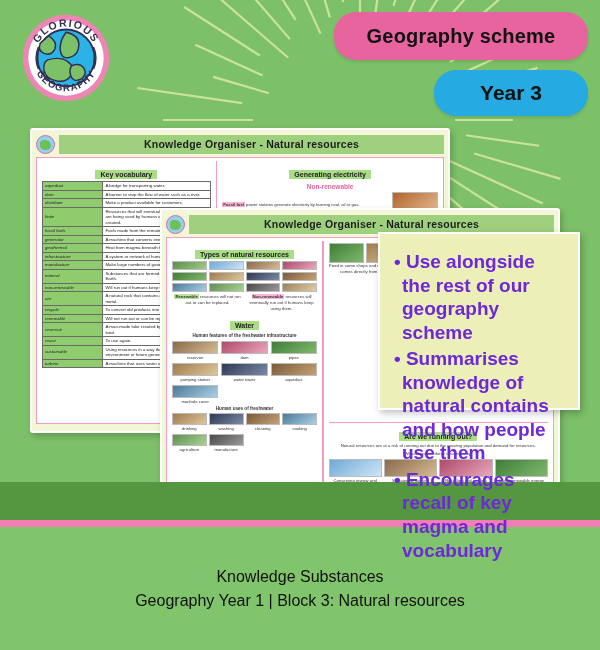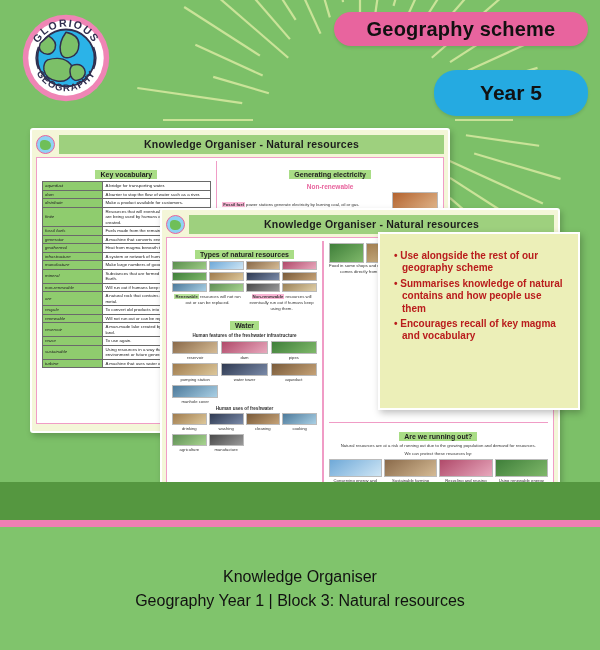--- a/index.html
+++ b/index.html
@@ -22,21 +22,21 @@
   .logo-badge svg { width: 92px; height: 92px; display: block; }
 
   .pill {
     position: absolute; z-index: 6;
     border-radius: 22px;
     display: flex; align-items: center; justify-content: center;
     color: #111; font-weight: 700;
     box-shadow: 0 2px 3px rgba(0,0,0,.10);
   }
   .pill-scheme {
-    left: 334px; top: 12px; width: 254px; height: 34px;
+    left: 334px; top: 12px; width: 254px; height: 48px;
     background: #e8649e; font-size: 20px; letter-spacing: .2px;
   }
   .pill-year {
     left: 434px; top: 70px; width: 154px; height: 46px;
     background: #25aae1; font-size: 21px;
   }
 
   
   .ko-card {
     position: absolute; z-index: 3;
@@ -105,21 +105,21 @@
 
   
   .callout {
     position: absolute; left: 378px; top: 232px; width: 202px; height: 178px;
     background: #ecefb8; border: 2px solid #ffffff;
     box-shadow: 2px 3px 7px rgba(0,0,0,.25);
     z-index: 9; padding: 16px 12px 10px 14px;
   }
   .callout ul { list-style: none; }
   .callout li {
-    font-size: 10px; line-height: 1.24; color: #b91c1c; font-weight: 700;
+    font-size: 19px; line-height: 1.24; color: #6d28d9; font-weight: 700;
     margin-bottom: 3px; text-indent: -8px; padding-left: 8px;
   }
 
   
   .band-dark {
     position: absolute; left: 0; bottom: 130px; width: 600px; height: 38px;
     background: #559740; z-index: 7;
   }
   .band-pink {
     position: absolute; left: 0; bottom: 123px; width: 600px; height: 7px;
@@ -200,21 +200,21 @@
     <text font-family="Liberation Sans, sans-serif" font-size="11.5" font-weight="700" fill="#2f2f4f" letter-spacing="1.6">
       <textPath href="#arcTop" startOffset="50%" text-anchor="middle">GLORIOUS</textPath>
     </text>
     <text font-family="Liberation Sans, sans-serif" font-size="10.5" font-weight="700" fill="#2f2f4f" letter-spacing="1.2">
       <textPath href="#arcBot" startOffset="50%" text-anchor="middle">GEOGRAPHY</textPath>
     </text>
   </svg>
 </div>
 
 <div class="pill pill-scheme">Geography scheme</div>
-<div class="pill pill-year">Year 5</div>
+<div class="pill pill-year">Year 3</div>
 
 <div class="ko-card back">
   <div class="ko-head">
     <div class="ko-globe"></div>
     <div class="ko-title-bar">Knowledge Organiser -  Natural resources</div>
   </div>
   <div class="ko-body">
     <div class="ko-col" style="width:44%">
       <div class="sec-title-wrap"><span class="sec-title">Key vocabulary</span></div>
       <table class="vocab-table">
@@ -465,16 +465,16 @@
       <li>• Use alongside the rest of our geography scheme</li>
       <li>• Summarises knowledge of natural contains and how people use them</li>
       <li>• Encourages recall of key magma and vocabulary</li>
     </ul>
 </div>
 
 <div class="band-dark"></div>
 <div class="band-pink"></div>
 <div class="band-foot">
   <div class="foot-text">
-    <div>Knowledge Organiser</div>
+    <div>Knowledge Substances</div>
     <div>Geography Year 1 | Block 3: Natural resources</div>
   </div>
 </div>
 
 </body></html>

